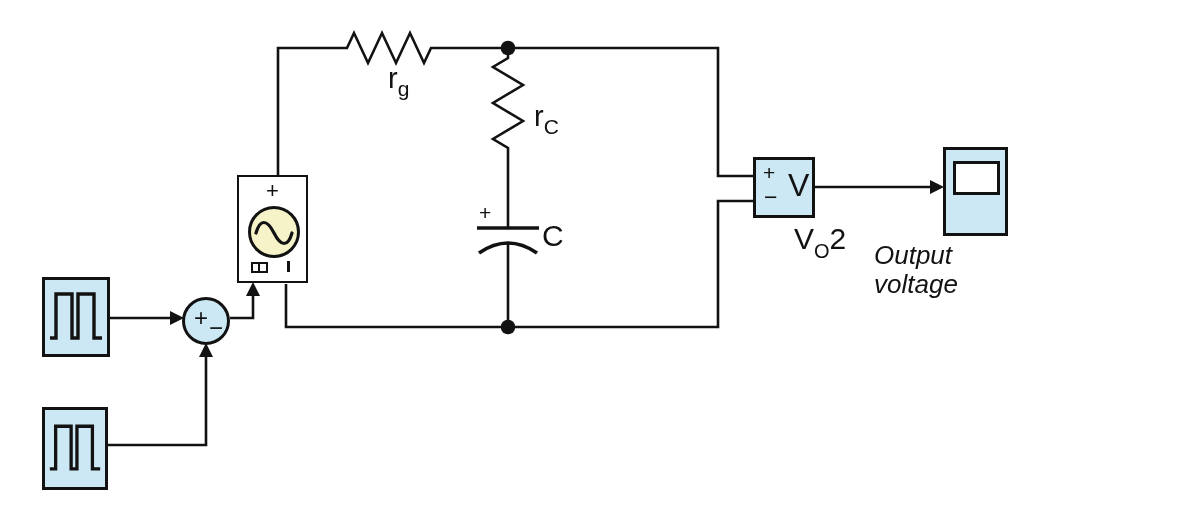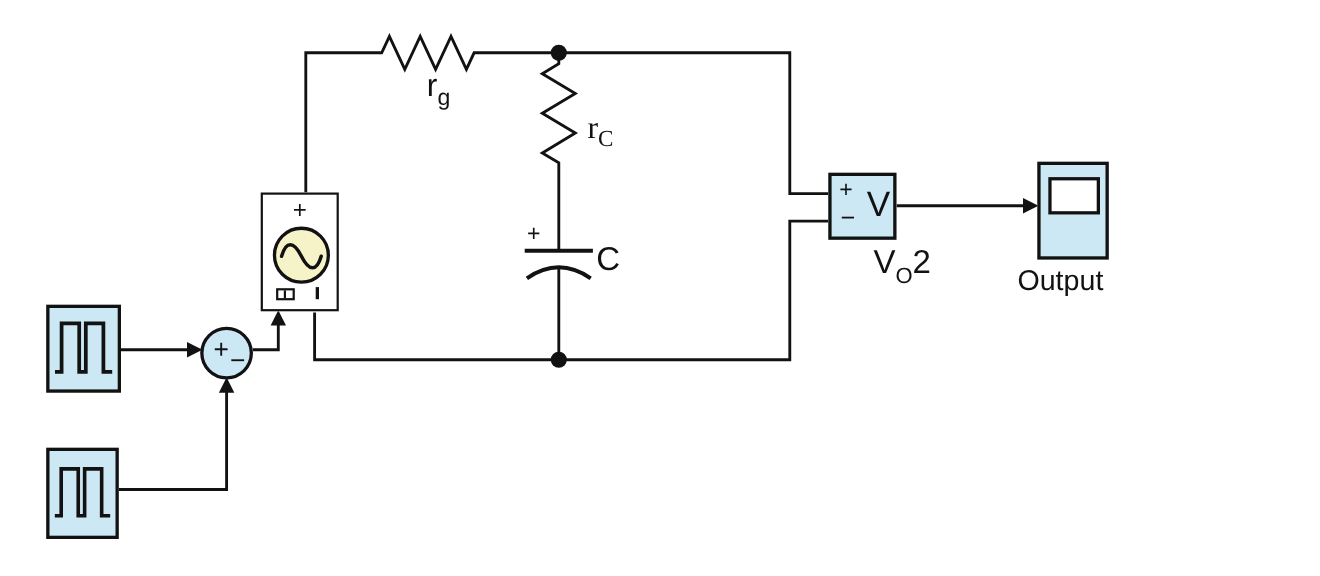--- a/index.html
+++ b/index.html
@@ -31,27 +31,27 @@
   #vmeter .unit{position:absolute;left:32px;top:7px;font-size:32px;}
   
   #scope{left:943px;top:147px;width:65px;height:89px;}
   #scope .screen{position:absolute;left:7px;top:11px;width:47px;height:34px;box-sizing:border-box;
                  border:3px solid #121212;background:#ffffff;}
   
   .lbl{position:absolute;white-space:nowrap;}
   .lbl .main{font-size:29px;}
   .lbl .sub{font-size:21px;position:relative;top:8px;}
   #lbl-rg{left:388px;top:62px;}
-  #lbl-rc{left:534px;top:100px;font-family:Liberation Serif, serif;}
+  #lbl-rc{left:534px;top:100px;}
   #lbl-c{left:542px;top:219px;font-size:30px;}
   #lbl-cap-plus{left:479px;top:201px;font-size:21px;}
   #lbl-vo2{left:794px;top:222px;}
   #lbl-vo2 .main{font-size:30px;}
   #lbl-vo2 .sub{font-size:20px;top:9px;}
-  #caption{left:894px;top:241px;width:140px;text-align:center;font-size:26px;line-height:1.1;}
+  #caption{left:874px;top:241px;width:140px;text-align:left;font-size:26px;line-height:1.1;font-style:italic;}
   #caption span{display:block;}
 </style>
 </head>
 <body>
 
 <div class="canvas">
 
   <svg class="wires" viewBox="0 0 1200 524">
     <g stroke="#121212" stroke-width="2.6" fill="none">
       <path d="M 278 175 L 278 48 L 347 48 L 354 33 L 368 63 L 382 33 L 396 63 L 410 33 L 424 63 L 431 48 L 718 48 L 718 176 L 753 176"></path>
@@ -120,15 +120,16 @@
   <div class="lbl" id="lbl-rc">
     <span class="main">r</span><span class="sub">C</span>
   </div>
   <div class="lbl" id="lbl-cap-plus">+</div>
   <div class="lbl" id="lbl-c">C</div>
   <div class="lbl" id="lbl-vo2">
     <span class="main">V</span><span class="sub">O</span><span class="main">2</span>
   </div>
   <div class="lbl" id="caption">
     <span>Output</span>
+    <span>voltage</span>
   </div>
 
 </div>
 
 </body></html>

